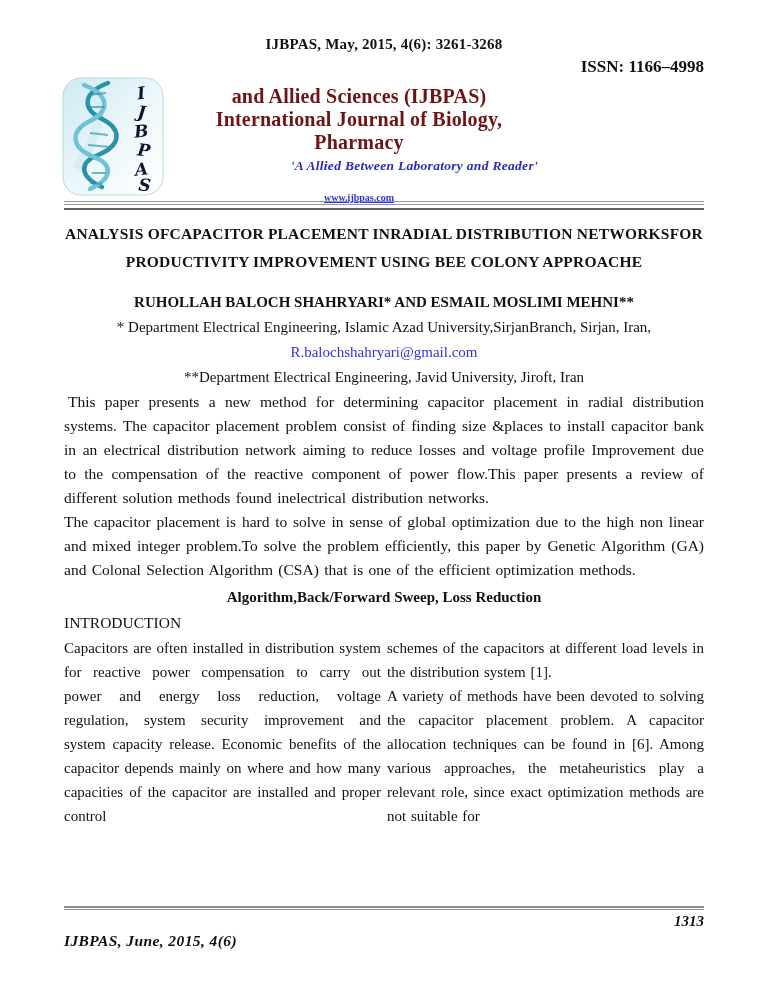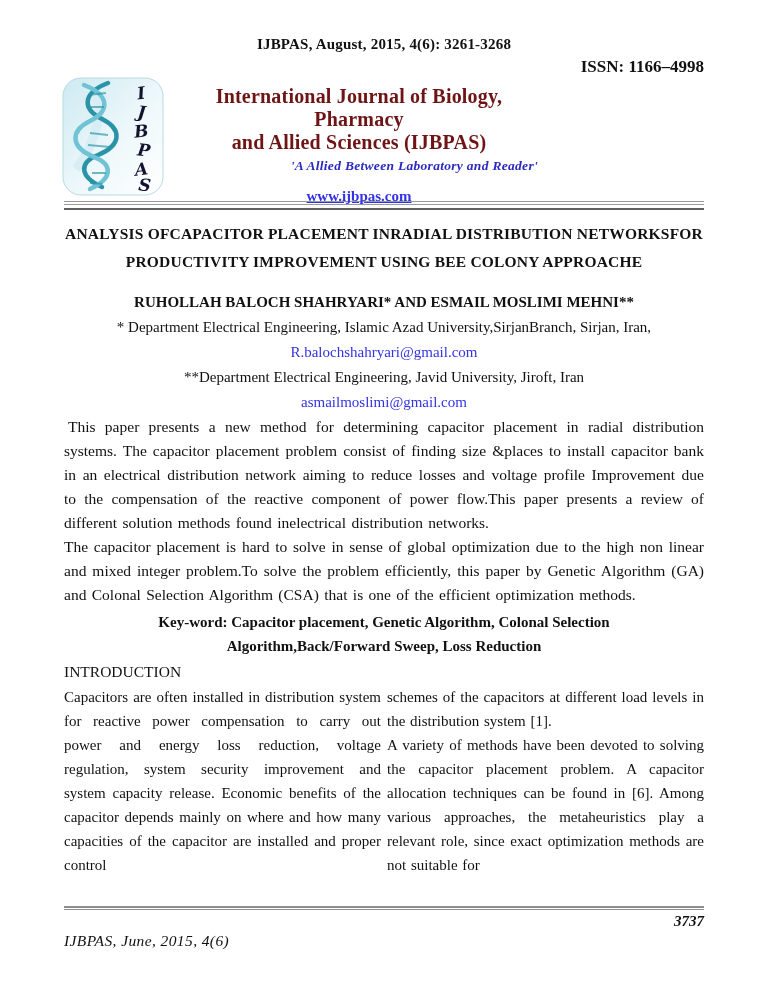--- a/index.html
+++ b/index.html
@@ -15,45 +15,45 @@
   }
   .content{padding:36px 64px 0;}
   .issue-line{font-size:15px;font-weight:bold;text-align:center;letter-spacing:.2px;}
   .issn-line{font-size:17px;font-weight:bold;text-align:right;margin-top:4px;}
   .masthead{position:relative;height:124px;}
   .logo{position:absolute;left:-2px;top:0;width:102px;height:119px;}
   .mast-text{position:absolute;left:116px;top:8px;width:358px;}
   .jtitle{font-size:20px;font-weight:bold;color:var(--maroon);line-height:23px;text-align:center;letter-spacing:.2px;}
   .tagline{font-size:13.5px;font-style:italic;font-weight:600;color:var(--tagline-blue);text-align:right;margin-top:4px;letter-spacing:.3px;}
   .website{display:block;text-align:center;margin-top:13px;}
-  .website a{font-size:15px;font-weight:bold;color:var(--link-blue);text-decoration:underline;}
+  .website a{font-size:10px;font-weight:bold;color:var(--link-blue);text-decoration:underline;}
   .sep-double{height:4px;border-top:1.5px solid #9a9a9a;border-bottom:1.5px solid #9a9a9a;}
   .sep-single{border-top:2px solid #5f5f5f;margin-top:3px;}
   .article-title{margin-top:10px;font-size:15.5px;font-weight:bold;line-height:28px;text-align:center;letter-spacing:.2px;}
   .center-block{margin-top:14px;text-align:center;font-size:15px;line-height:25px;}
   .center-block .authors{font-weight:bold;}
   .center-block .email a{color:var(--link-blue);text-decoration:none;text-align:center;}
   .center-block .abs-head{font-weight:bold;font-size:16px;}
   .abstract p{font-size:15.5px;line-height:24px;text-align:justify;text-justify:inter-word;word-spacing:1.5px;}
   .abstract p.lead{text-indent:4px;}
   .keywords{margin-top:3px;font-weight:bold;font-size:15px;line-height:24px;text-align:center;}
   .intro-head{margin-top:2px;font-size:15.5px;font-weight:normal;line-height:24px;}
   .columns{display:flex;gap:6px;margin-top:1px;}
   .col{flex:1;font-size:15px;line-height:24px;text-align:justify;text-justify:inter-word;word-spacing:1px;}
   .footer{position:absolute;left:64px;right:64px;top:906px;}
   .footer-sep{height:4px;border-top:2px solid #8f8f8f;border-bottom:1px solid #8f8f8f;}
   .page-number{text-align:right;font-size:15px;font-weight:bold;font-style:italic;margin-top:3px;line-height:17px;}
-  .journal-ref{text-align:left;font-size:15.5px;font-weight:normal;font-style:italic;letter-spacing:.4px;line-height:18px;margin-top:2px;}
+  .journal-ref{text-align:left;font-size:15.5px;font-weight:bold;font-style:italic;letter-spacing:.4px;line-height:18px;margin-top:2px;}
 </style>
 </head>
 <body>
 
 <div class="content">
 
-  <div class="issue-line">IJBPAS, August, 2015, 4(6): 3261-3268</div>
+  <div class="issue-line">IJBPAS, May, 2015, 4(6): 3261-3268</div>
   <div class="issn-line">ISSN: 1166–4998</div>
 
   <div class="masthead">
     <svg class="logo" viewBox="0 0 102 119" aria-hidden="true">
       <defs>
         <linearGradient id="lg" x1="0" y1="0" x2="1" y2="1">
           <stop offset="0" stop-color="#cdeaf2"></stop>
           <stop offset="0.55" stop-color="#eef8fb"></stop>
           <stop offset="1" stop-color="#ffffff"></stop>
         </linearGradient>
@@ -75,65 +75,63 @@
         <text x="79" y="41" transform="rotate(6 79 41)">J</text>
         <text x="80" y="60" transform="rotate(-6 80 60)">B</text>
         <text x="81" y="79" transform="rotate(7 81 79)">P</text>
         <text x="80" y="98" transform="rotate(-7 80 98)">A</text>
         <text x="82" y="114" transform="rotate(6 82 114)">S</text>
       </g>
     </svg>
 
     <div class="mast-text">
       <div class="jtitle">
+        <div>and Allied Sciences (IJBPAS)</div>
         <div>International Journal of Biology, Pharmacy</div>
-        <div>and Allied Sciences (IJBPAS)</div>
       </div>
       <div class="tagline">'A Allied Between Laboratory and Reader'</div>
       <span class="website"><a href="#">www.ijbpas.com</a></span>
     </div>
   </div>
 
   <div class="sep-double"></div>
   <div class="sep-single"></div>
 
   <div class="article-title">
     <div>ANALYSIS OFCAPACITOR PLACEMENT INRADIAL DISTRIBUTION NETWORKSFOR</div>
     <div>PRODUCTIVITY IMPROVEMENT USING BEE COLONY APPROACHE</div>
   </div>
 
   <div class="center-block">
     <div class="authors">RUHOLLAH BALOCH SHAHRYARI* AND ESMAIL MOSLIMI MEHNI**</div>
     <div>* Department Electrical Engineering, Islamic Azad University,SirjanBranch, Sirjan, Iran,</div>
     <div class="email"><a href="#">R.balochshahryari@gmail.com</a></div>
     <div>**Department Electrical Engineering, Javid University, Jiroft, Iran</div>
-    <div class="email"><a href="#">asmailmoslimi@gmail.com</a></div>
   </div>
 
   <div class="abstract">
     <p class="lead">This paper presents a new method for determining capacitor placement in radial distribution systems. The capacitor placement problem consist of finding size &amp;places to install capacitor bank in an electrical distribution network aiming to reduce losses and voltage profile Improvement due to the compensation of the reactive component of power flow.This paper presents a review of different solution methods found inelectrical distribution networks.</p>
     <p>The capacitor placement is hard to solve in sense of global optimization due to the high non linear and mixed integer problem.To solve the problem efficiently, this paper by Genetic Algorithm (GA) and Colonal Selection Algorithm (CSA) that is one of the efficient optimization methods.</p>
   </div>
 
   <div class="keywords">
-    <div>Key-word: Capacitor placement, Genetic Algorithm, Colonal Selection</div>
     <div>Algorithm,Back/Forward Sweep, Loss Reduction</div>
   </div>
 
   <div class="intro-head">INTRODUCTION</div>
 
   <div class="columns">
     <div class="col">
       <p>Capacitors are often installed in distribution system for reactive power compensation to carry out power and energy loss reduction, voltage regulation, system security improvement and system capacity release. Economic benefits of the capacitor depends mainly on where and how many capacities of the capacitor are installed and proper control</p>
     </div>
     <div class="col">
       <p>schemes of the capacitors at different load levels in the distribution system [1].</p>
       <p>A variety of methods have been devoted to solving the capacitor placement problem. A capacitor allocation techniques can be found in [6]. Among various approaches, the metaheuristics play a relevant role, since exact optimization methods are not suitable for</p>
     </div>
   </div>
 
 </div>
 
 <div class="footer">
   <div class="footer-sep"></div>
-  <div class="page-number">3737</div>
+  <div class="page-number">1313</div>
   <div class="journal-ref">IJBPAS, June, 2015, 4(6)</div>
 </div>
 
 </body></html>

